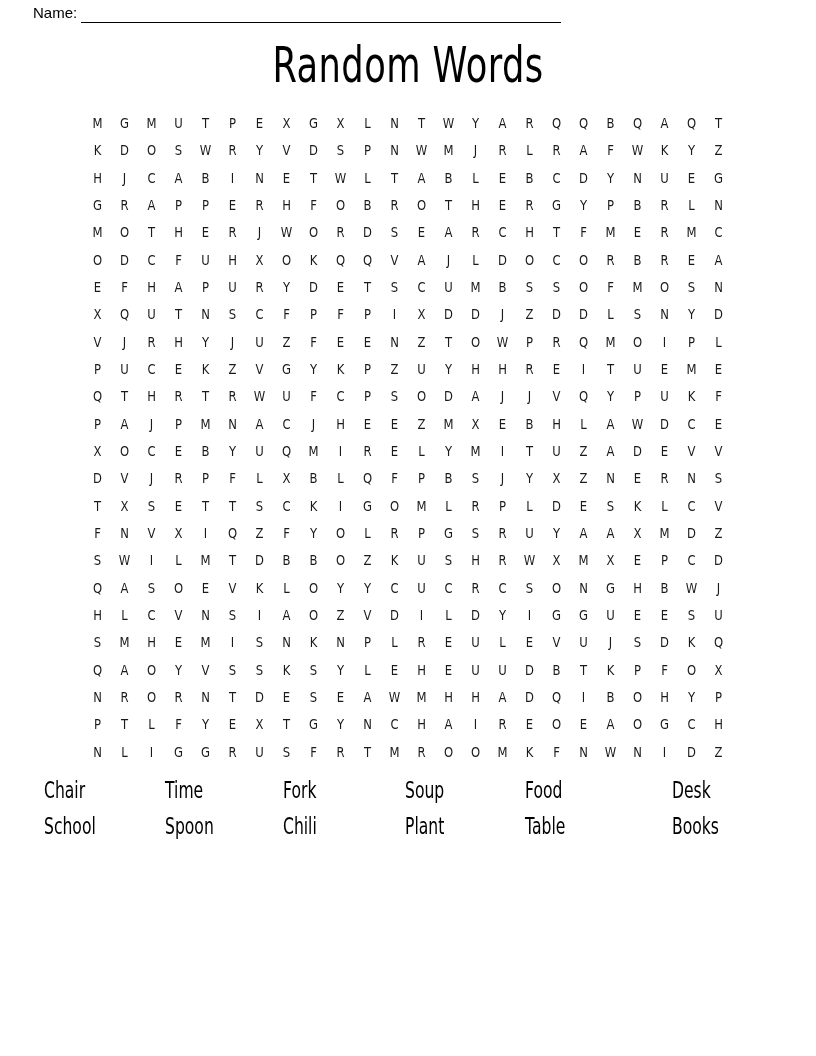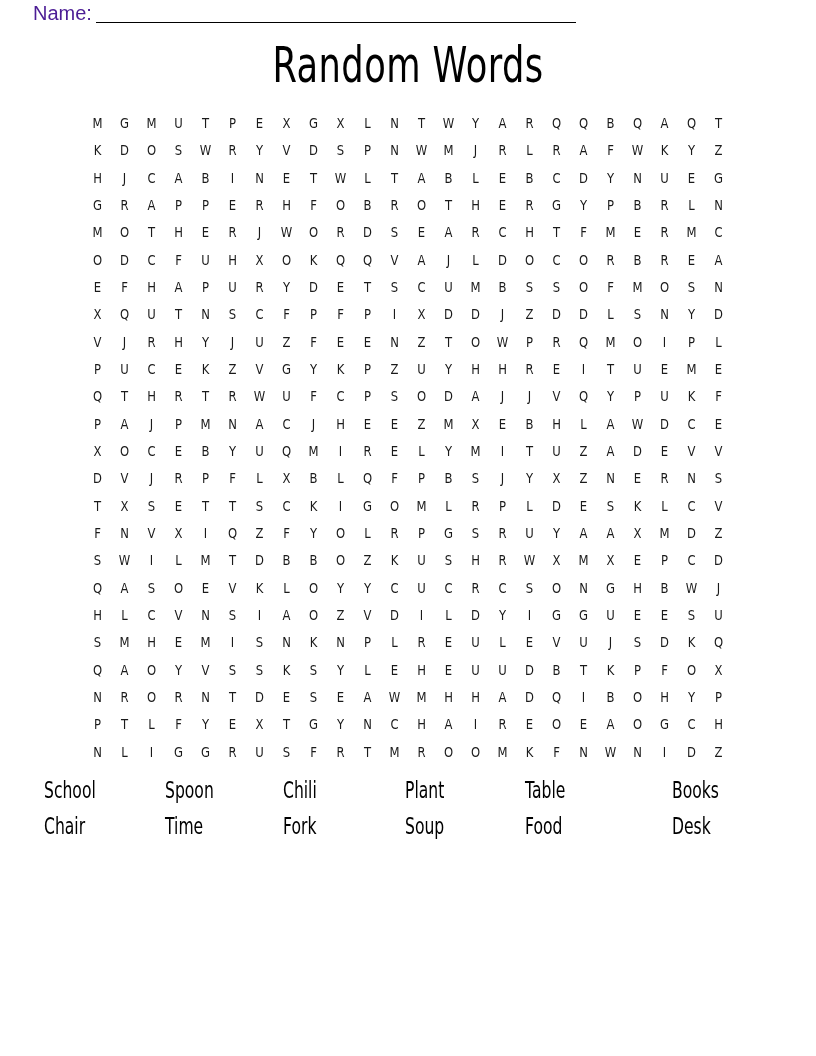--- a/index.html
+++ b/index.html
@@ -21,22 +21,22 @@
     position: absolute;
     top: 0px;
     left: 0px;
     width: 816px;
     height: 26px;
     display: flex;
     align-items: center;
   }
   #name-label {
     font-family: "Liberation Sans", sans-serif;
-    font-size: 20px;
-    color: #4c1d95;
+    font-size: 15px;
+    color: #000000;
     margin-left: 33px;
     line-height: 26px;
     white-space: pre;
   }
   #name-blank {
     flex: 0 0 auto;
     width: 480px;
     margin-left: 4px;
     margin-top: 7px;
     border-bottom: 1.3px solid #000;
@@ -743,28 +743,28 @@
       <span class="grid-cell">W</span>
       <span class="grid-cell">N</span>
       <span class="grid-cell">I</span>
       <span class="grid-cell">D</span>
       <span class="grid-cell">Z</span>
     </div>
   </div>
 
 <div id="word-list">
     <div class="word-row">
+      <span class="word-cell c0">Chair</span>
+      <span class="word-cell c1">Time</span>
+      <span class="word-cell c2">Fork</span>
+      <span class="word-cell c3">Soup</span>
+      <span class="word-cell c4">Food</span>
+      <span class="word-cell c5">Desk</span>
+    </div>
+    <div class="word-row">
       <span class="word-cell c0">School</span>
       <span class="word-cell c1">Spoon</span>
       <span class="word-cell c2">Chili</span>
       <span class="word-cell c3">Plant</span>
       <span class="word-cell c4">Table</span>
       <span class="word-cell c5">Books</span>
     </div>
-    <div class="word-row">
-      <span class="word-cell c0">Chair</span>
-      <span class="word-cell c1">Time</span>
-      <span class="word-cell c2">Fork</span>
-      <span class="word-cell c3">Soup</span>
-      <span class="word-cell c4">Food</span>
-      <span class="word-cell c5">Desk</span>
-    </div>
   </div>
 
 </body></html>

